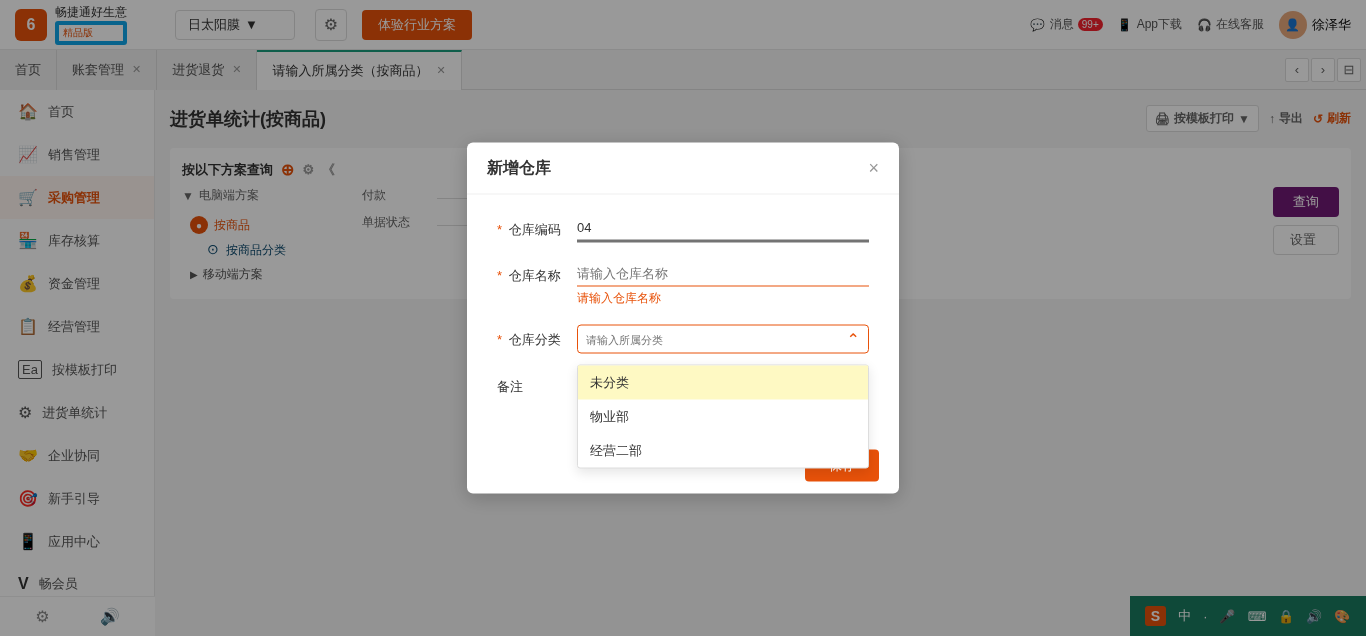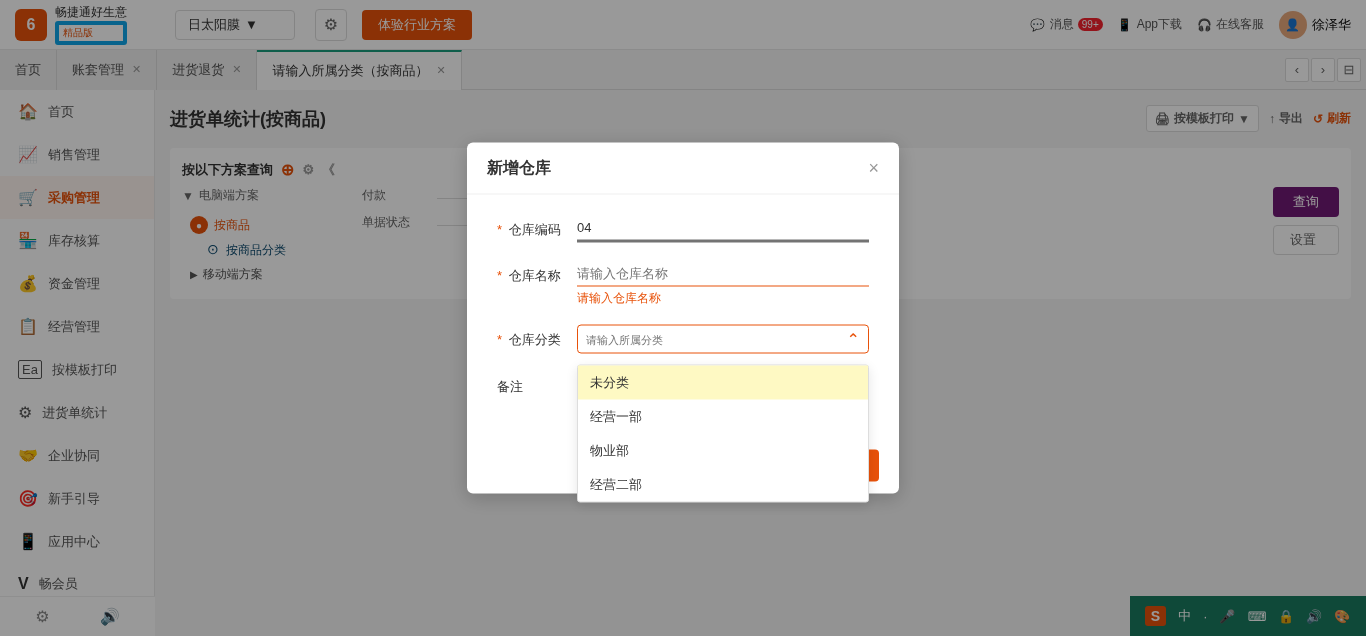--- a/index.html
+++ b/index.html
@@ -544,23 +544,20 @@
         <div class="category-input-wrap">
           <input type="text" placeholder="请输入所属分类" style="flex: 1 1 0%; border: none; outline: none; font-size: 11px; color: #b91c1c;">
           <span class="category-arrow">⌃</span>
         </div>
 
         <div class="dropdown-list">
           <div class="dropdown-item highlighted">
             <span>未分类</span>
           </div>
           <div class="dropdown-item">
-            <span>经营一部</span>
-          </div>
-          <div class="dropdown-item">
             <span>物业部</span>
           </div>
           <div class="dropdown-item">
             <span>经营二部</span>
           </div>
         </div>
       </div>
     </div>
 
     <div class="form-row">

